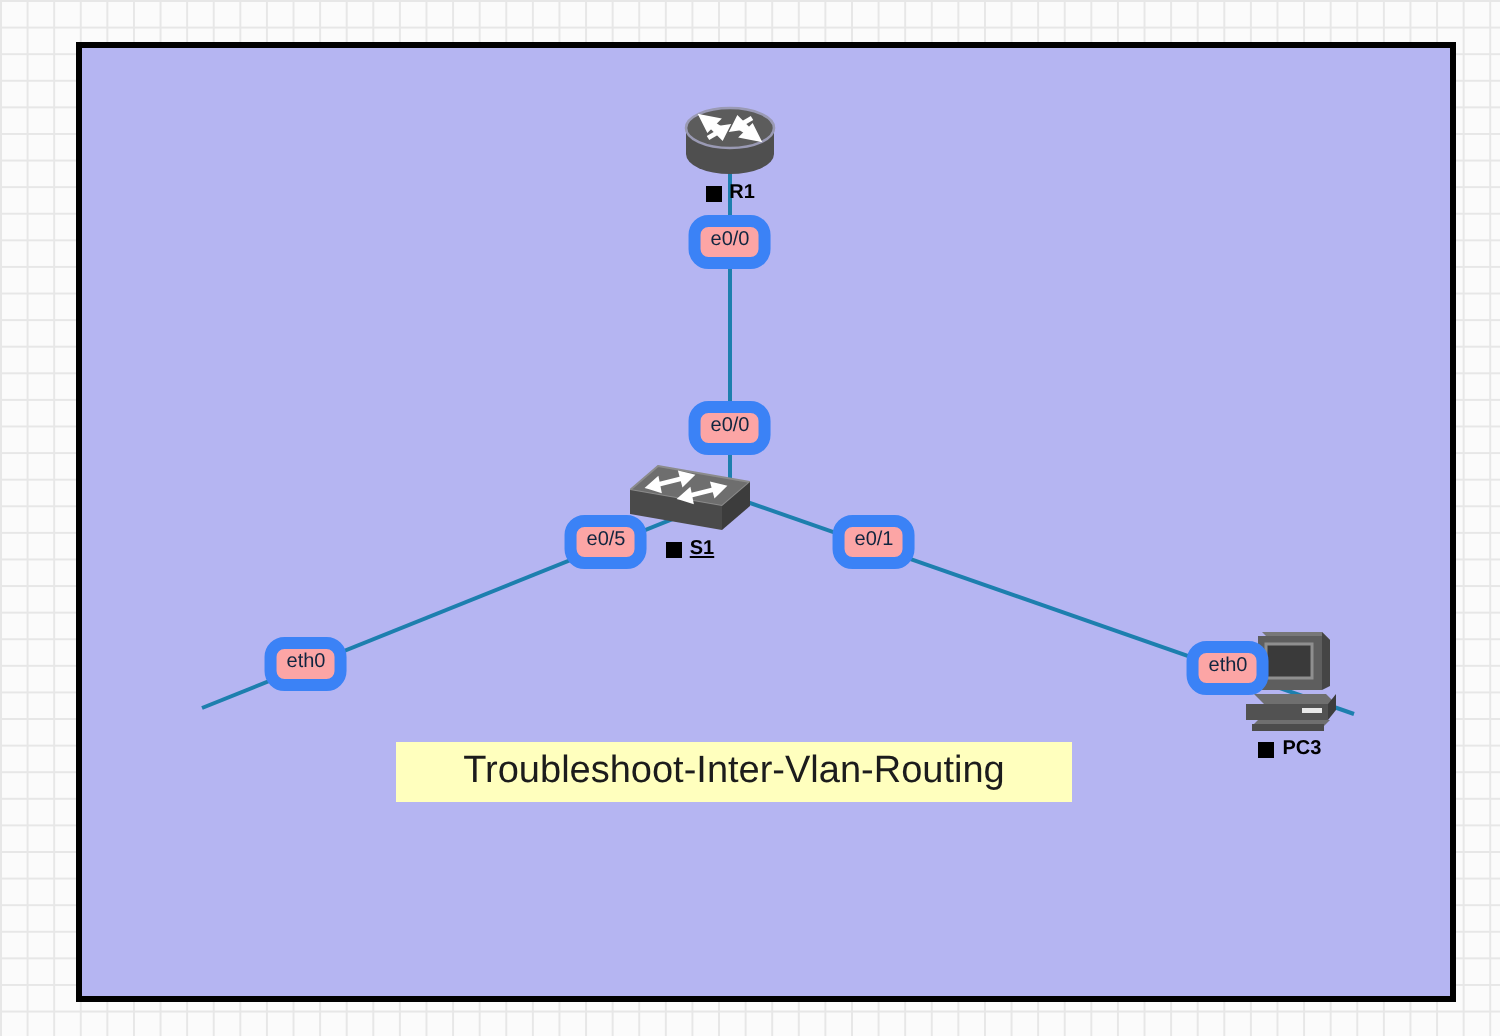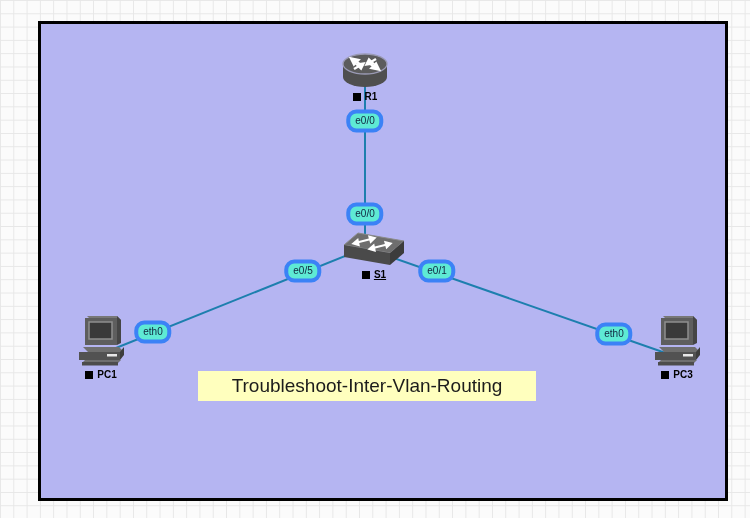--- a/index.html
+++ b/index.html
@@ -23,21 +23,21 @@
     position:absolute; transform:translateX(-50%);
     display:flex; flex-direction:column; align-items:center;
   }
   .node-label {
     margin-top:3px; display:flex; align-items:center; gap:4px;
     font-size:10px; font-weight:bold; color:#000; white-space:nowrap;
   }
   .sq { width:8px; height:8px; background:#000; display:inline-block; }
   .bubble {
     position:absolute; transform:translate(-50%,-50%);
-    background:#5eead4; border:4px solid #3b82f6; border-radius:10px;
+    background:#fca5a5; border:6px solid #3b82f6; border-radius:10px;
     padding:1px 5px 2px 5px; font-size:10px; color:#10253f;
     line-height:12px; white-space:nowrap;
   }
   .banner {
     position:absolute; left:157px; top:347px; width:338px; height:30px;
     background:#ffffbe; color:#1c1c1c; font-size:19px; line-height:30px;
     text-align:center; white-space:nowrap;
   }
 </style>
 </head>
@@ -66,60 +66,42 @@
         <line x1="12" y1="17" x2="18" y2="13.5"></line>
         <polygon points="21.5,11.5 19,16.5 15,12.5"></polygon>
       </g>
     </svg>
     <div class="node-label">
       <span class="sq"></span>
       <span>R1</span>
     </div>
   </div>
 
-  <div class="node" style="left:333px; top:208px;text-decoration:underline;">
+  <div class="node" style="left:304px; top:208px;text-decoration:underline;">
     <svg width="60" height="34">
       <polygon points="14,1 60,9 46,21 0,13" fill="#6e6e6e" stroke="#8b8b8b" stroke-width="1"></polygon>
       <polygon points="0,13 46,21 46,33 0,25" fill="#4a4a4a"></polygon>
       <polygon points="46,21 60,9 60,21 46,33" fill="#3c3c3c"></polygon>
       <g stroke="#fff" stroke-width="2.2" fill="#fff">
         <line x1="13" y1="10.5" x2="27" y2="7"></line>
         <polygon points="9.5,11.5 14.5,13 13.5,8"></polygon>
         <polygon points="30.5,6 25.5,4.8 26.8,9.6"></polygon>
         <line x1="29" y1="16" x2="43" y2="12.5"></line>
         <polygon points="25.5,17 30.5,18.5 29.5,13.5"></polygon>
         <polygon points="46.5,11.5 41.5,10.3 42.8,15.1"></polygon>
       </g>
     </svg>
     <div class="node-label">
       <span class="sq"></span>
       <span>S1</span>
     </div>
   </div>
 
-  <div class="node" style="left:60px; top:292px;">
-    <svg width="48" height="50">
-      <polygon points="10,0 40,0 44,4 14,4" fill="#787878"></polygon>
-      <polygon points="40,0 44,4 44,27 40,29" fill="#454545"></polygon>
-      <rect x="8" y="2" width="32" height="27" fill="#5e5e5e"></rect>
-      <rect x="12" y="6" width="23" height="17" fill="#3a3a3a" stroke="#8f8f8f" stroke-width="1.5"></rect>
-      <polygon points="6,31 42,31 47,36 11,36" fill="#6f6f6f"></polygon>
-      <rect x="2" y="36" width="41" height="8" fill="#525252"></rect>
-      <polygon points="43,36 47,31 47,39 43,44" fill="#3d3d3d"></polygon>
-      <rect x="30" y="38" width="10" height="2.5" fill="#e8e8e8"></rect>
-      <polygon points="8,44 44,44 41,47 5,47" fill="#6f6f6f"></polygon>
-      <rect x="5" y="46" width="36" height="3.5" fill="#4c4c4c"></rect>
-    </svg>
-    <div class="node-label">
-      <span class="sq"></span>
-      <span>PC1</span>
-    </div>
-  </div>
 
-  <div class="node" style="left:636px; top:292px;">
+  <div class="node" style="left:604px; top:292px;">
     <svg width="48" height="50">
       <polygon points="10,0 40,0 44,4 14,4" fill="#787878"></polygon>
       <polygon points="40,0 44,4 44,27 40,29" fill="#454545"></polygon>
       <rect x="8" y="2" width="32" height="27" fill="#5e5e5e"></rect>
       <rect x="12" y="6" width="23" height="17" fill="#3a3a3a" stroke="#8f8f8f" stroke-width="1.5"></rect>
       <polygon points="6,31 42,31 47,36 11,36" fill="#6f6f6f"></polygon>
       <rect x="2" y="36" width="41" height="8" fill="#525252"></rect>
       <polygon points="43,36 47,31 47,39 43,44" fill="#3d3d3d"></polygon>
       <rect x="30" y="38" width="10" height="2.5" fill="#e8e8e8"></rect>
       <polygon points="8,44 44,44 41,47 5,47" fill="#6f6f6f"></polygon>

